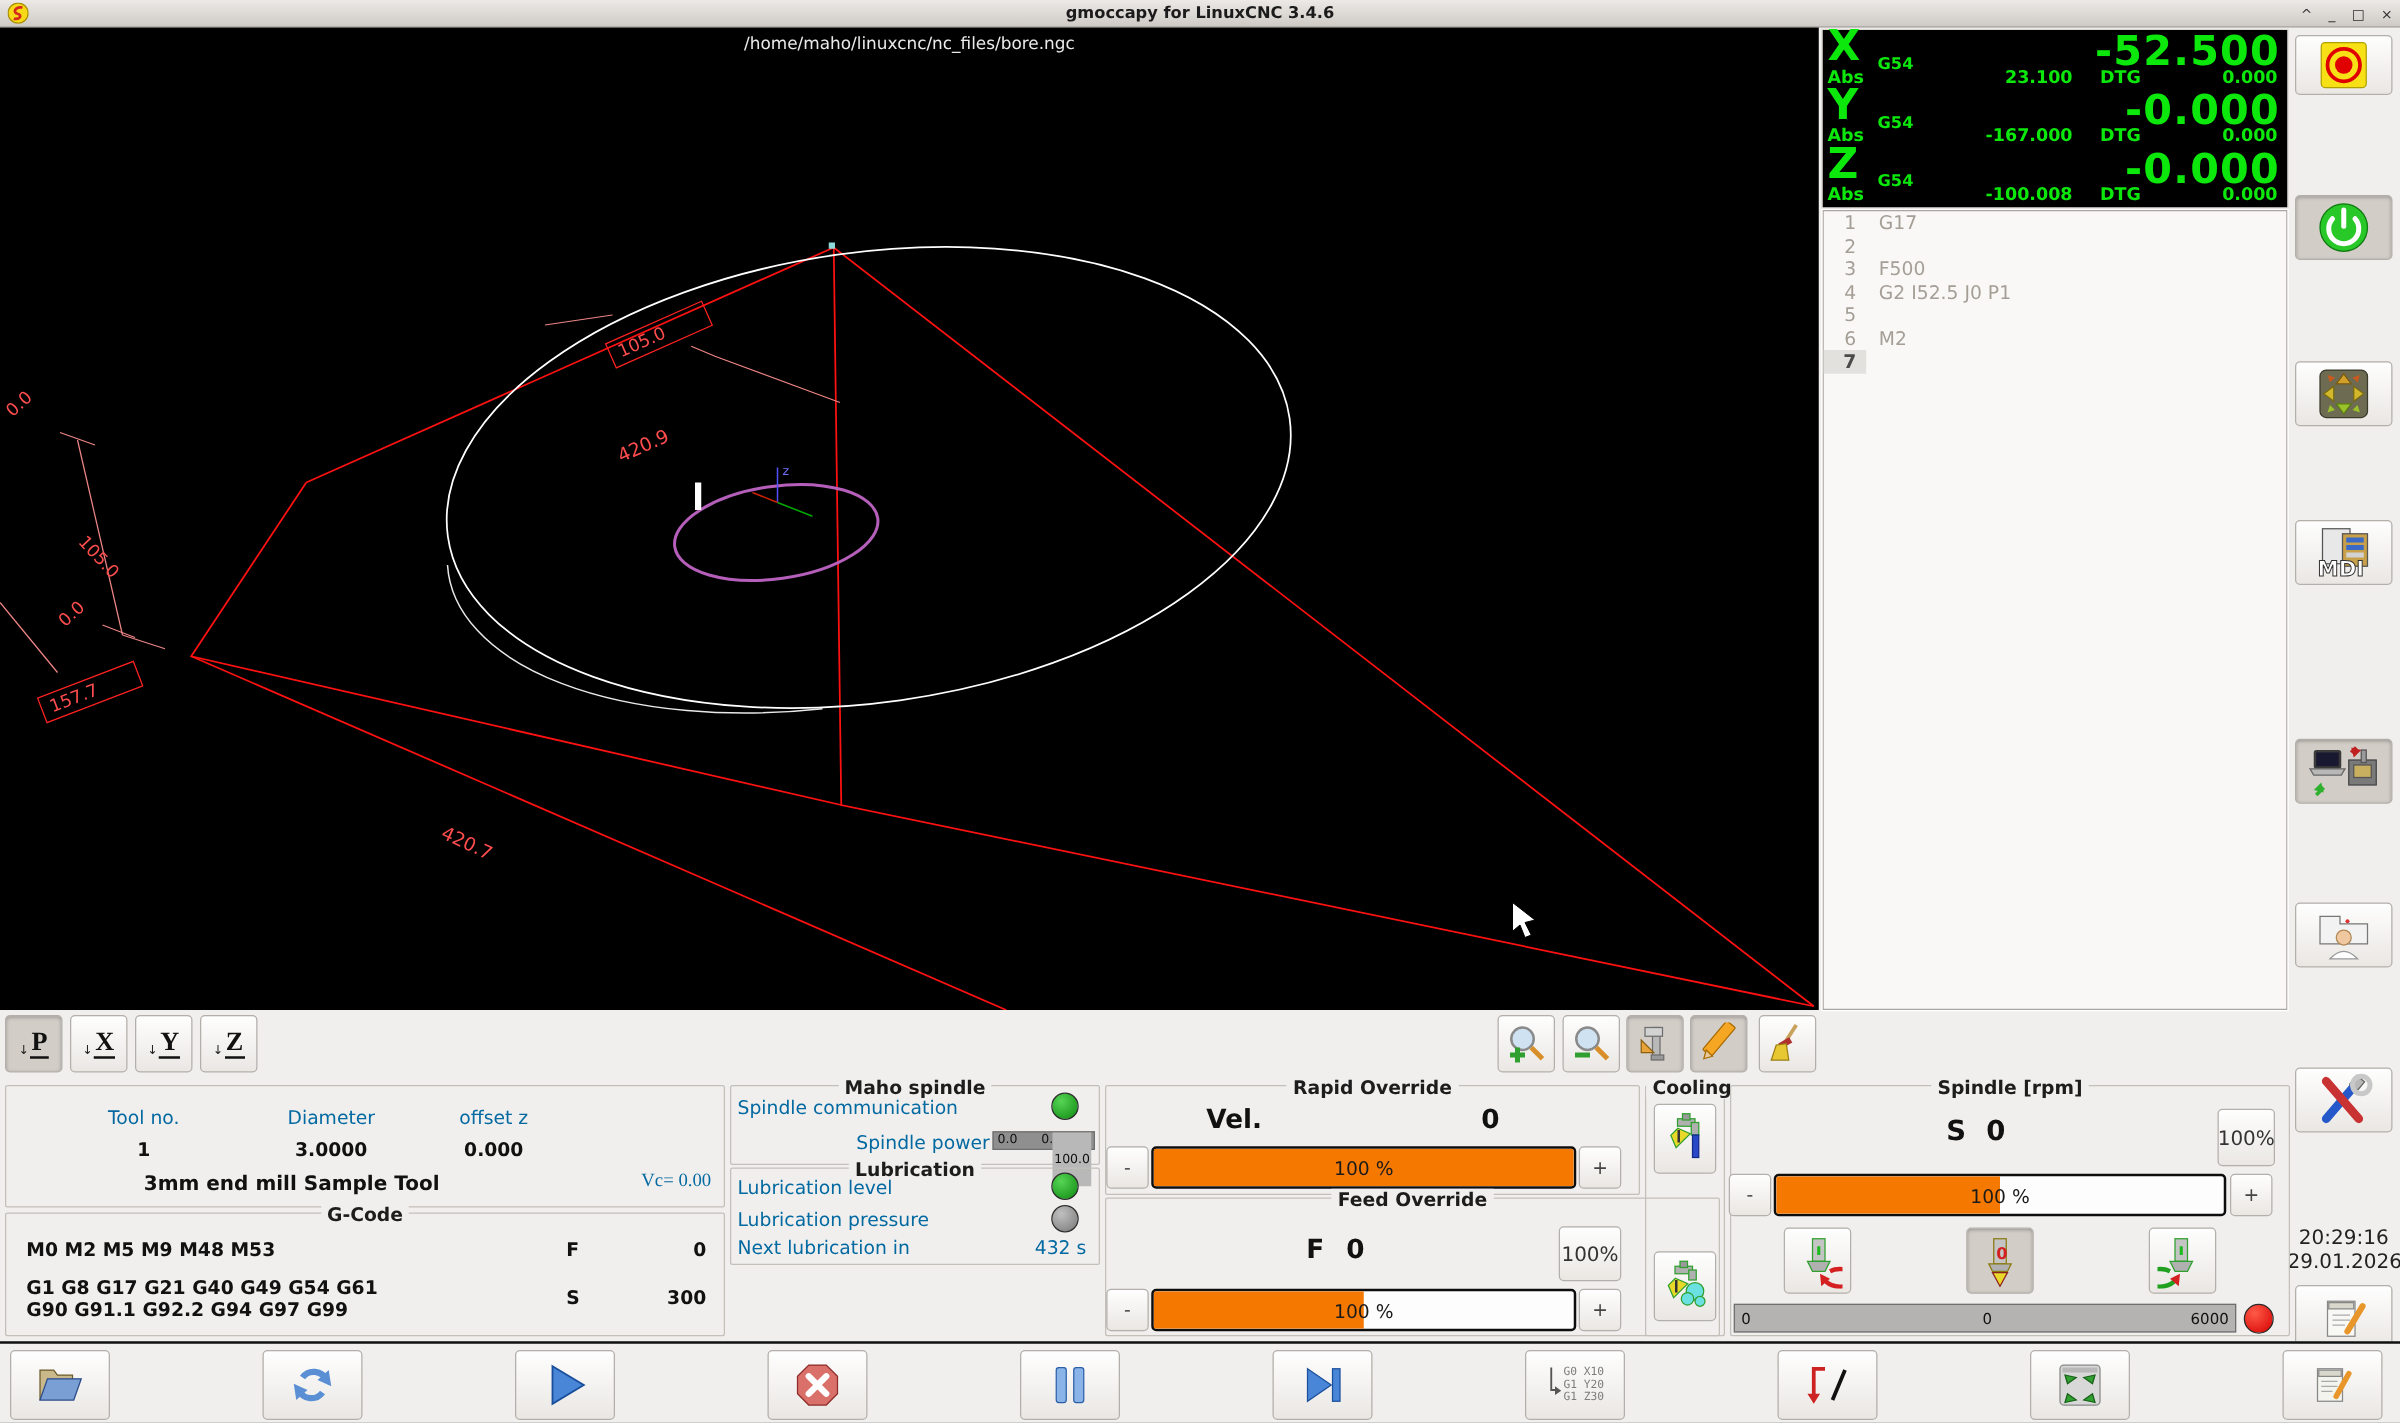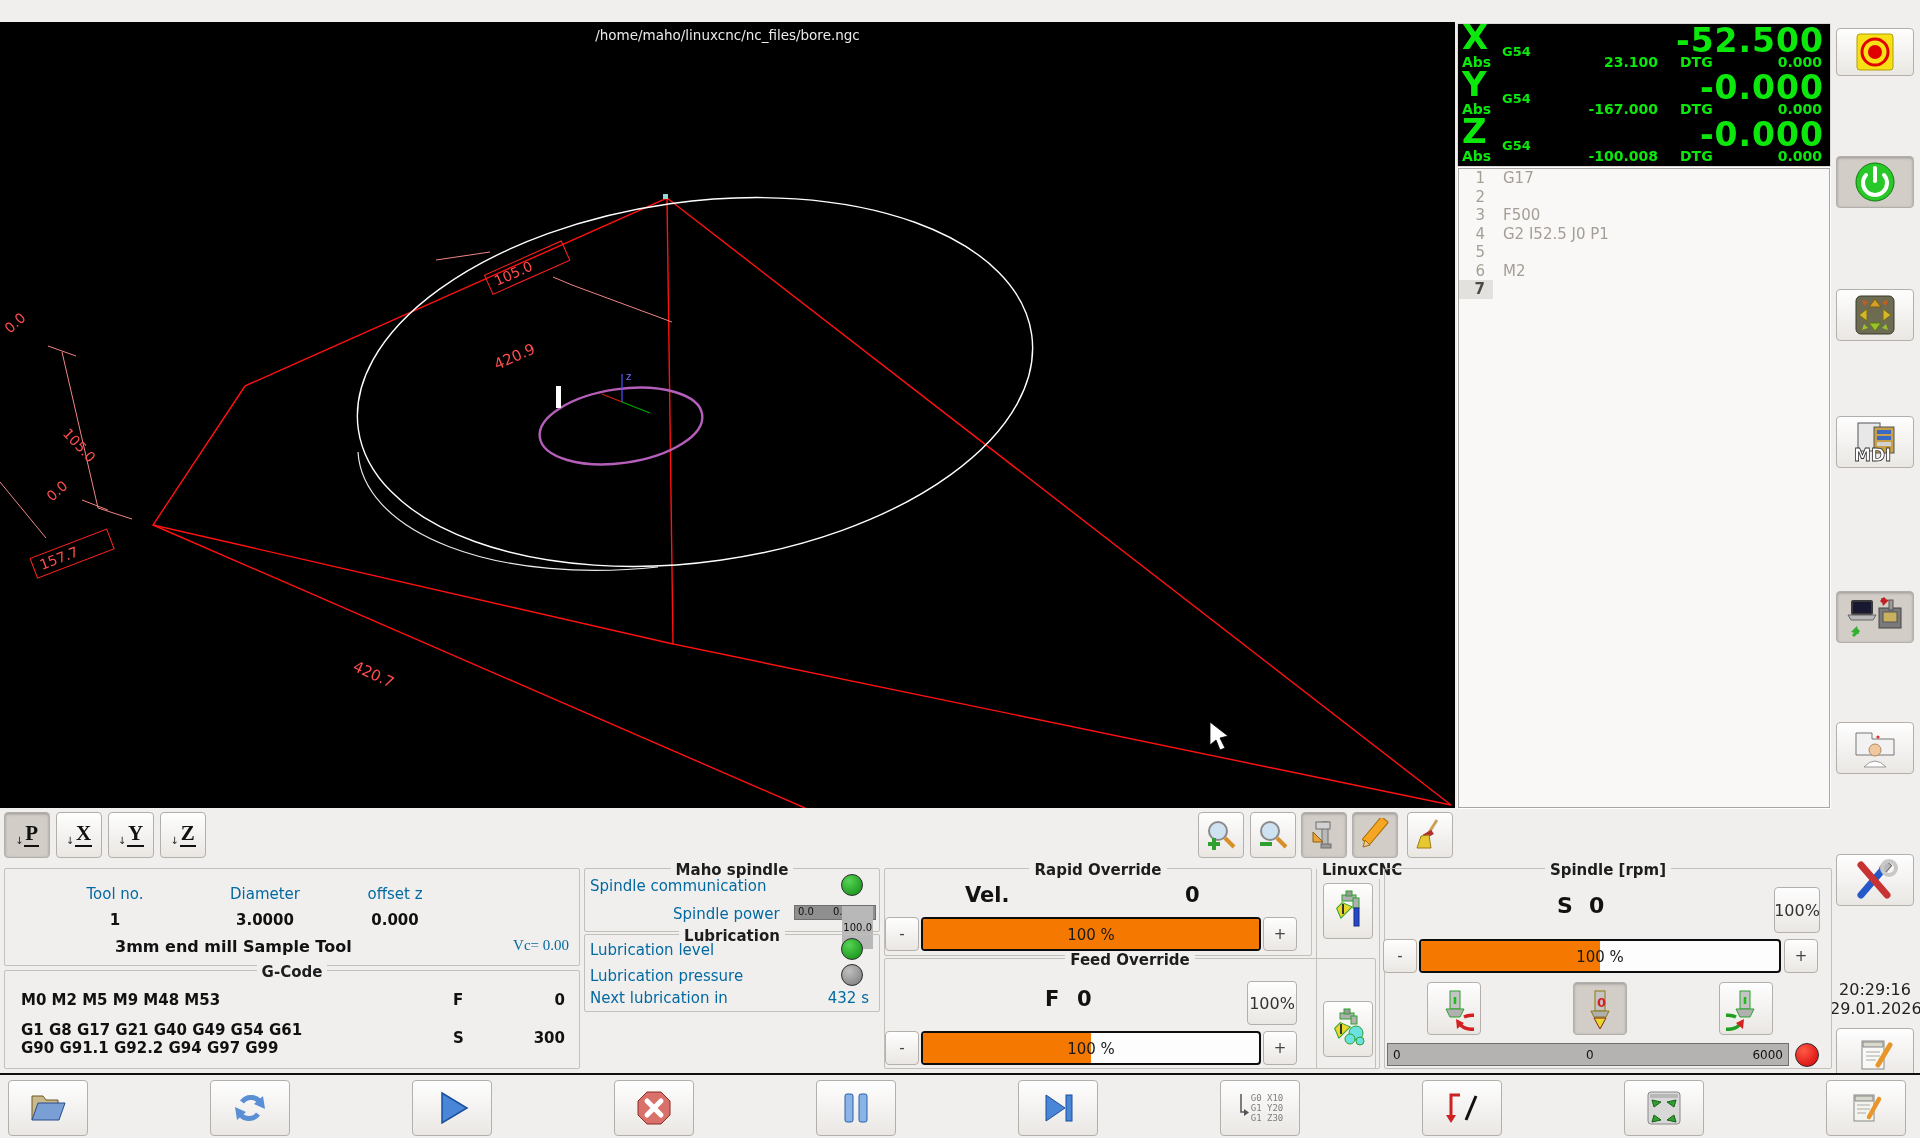--- a/index.html
+++ b/index.html
@@ -79,20 +79,33 @@
   .toolbar-bottom { position:absolute; left:0; top:1073px; width:1920px; height:65px; background:#f0efee; border-top:2px solid #101010; }
   .tb-btn { position:absolute; top:5px; width:80px; height:56px; }
   .rfl { display:flex; align-items:center; gap:2px; }
   .rfl-lines { font-family:"DejaVu Sans Mono","Liberation Mono",monospace; font-size:9px; color:#7d7d7d; line-height:10px; text-align:left; }
 </style>
 </head>
 <body>
 
 <div class="root">
 
+  <div class="titlebar">
+    <svg class="app-icon" viewBox="0 0 17 17">
+      <circle cx="8.5" cy="8.5" r="8" fill="#f7d917" stroke="#a98f00"></circle>
+      <path d="M12 4 C6 3 4 8 8 9 C12 10 10 14 5 13" stroke="#d42b1e" stroke-width="2.2" fill="none"></path>
+    </svg>
+    <div class="title">gmoccapy for LinuxCNC  3.4.6</div>
+    <div class="win-controls">
+      <span>^</span>
+      <span>_</span>
+      <span>□</span>
+      <span>×</span>
+    </div>
+  </div>
 
   <div class="preview">
     <svg width="1455" height="786" viewBox="0 0 1455 786">
 
       <g stroke="#ff1111" fill="none" stroke-width="1.4">
         <path d="M245 364 L667 176 L1451 783"></path>
         <path d="M667 176 L673 622 L1451 783"></path>
         <path d="M245 364 L153 503 L673 622"></path>
         <path d="M153 503 L805 786"></path>
       </g>
@@ -387,21 +400,21 @@
     <span class="plabel pbold" style="position:absolute;left:16px;top:50px;">G1 G8 G17 G21 G40 G49 G54 G61</span>
     <span class="plabel pbold" style="position:absolute;left:16px;top:68px;"> G90 G91.1 G92.2 G94 G97 G99</span>
     <span class="plabel pbold" style="position:absolute;left:448px;top:58px;">S</span>
     <span class="plabel pbold" style="position:absolute;right:14px;top:58px;">300</span>
   </div>
 
   <div class="frame" style="left:584px;top:868px;width:296px;height:64px;">
     <div class="frame-title"><span>Maho spindle</span></div>
     <span class="plabel" style="position:absolute;left:5px;top:8px;">Spindle communication</span>
     <div class="led green" style="position:absolute;right:16px;top:5px;"></div>
-    <span class="plabel" style="position:absolute;left:88px;top:36px;">Spindle power</span>
+    <span class="plabel" style="position:absolute;left:100px;top:36px;">Spindle power</span>
     <div class="gray-bar" style="left:209px;top:36px;width:82px;height:15px;background:#8f8f8f;">
       <span style="position:absolute;left:3px;top:0;font-size:10px;">0.0</span>
       <span style="position:absolute;left:38px;top:0;font-size:10px;">0.0</span>
       <span style="position:absolute;right:2px;top:0;font-size:10px;background:#b8b8b8;padding:16px 1px;">100.0</span>
     </div>
   </div>
 
   <div class="frame" style="left:584px;top:934px;width:296px;height:78px;">
     <div class="frame-title"><span>Lubrication</span></div>
     <span class="plabel" style="position:absolute;left:5px;top:6px;">Lubrication level</span>
@@ -441,21 +454,21 @@
     <div class="trough" style="left:36px;top:72px;width:340px;">
       <div class="fill" style="width:50%;"></div>
       <div class="sl-label">100 %</div>
     </div>
     <div class="btn sl-btn" style="left:378px;top:72px;">
         <span>+</span>
       </div>
   </div>
 
   <div class="frame" style="left:1316px;top:868px;width:64px;height:201px;">
-    <div class="frame-title"><span>LinuxCNC</span></div>
+    <div class="frame-title"><span>Cooling</span></div>
     <div class="btn" style="position:absolute;left:6px;top:14px;width:50px;height:56px;">
       <svg width="40" height="44" viewBox="0 0 40 44">
         <rect x="14" y="6" width="14" height="6" fill="#b0b0b0" stroke="#2fa02f"></rect>
         <rect x="18" y="2" width="6" height="5" fill="#9a9a9a" stroke="#2fa02f"></rect>
         <rect x="25" y="9" width="6" height="10" fill="#b0b0b0" stroke="#2fa02f"></rect>
         <rect x="26" y="19" width="5" height="18" fill="#2848c8" stroke="#102a8a"></rect>
         <polygon points="10,16 20,12 20,28 10,24" transform="rotate(45 15 20)" fill="#e8d82a" stroke="#2fa02f"></polygon>
         <line x1="15" y1="15" x2="15" y2="25" stroke="#333" stroke-width="2"></line>
       </svg>
       </div>

